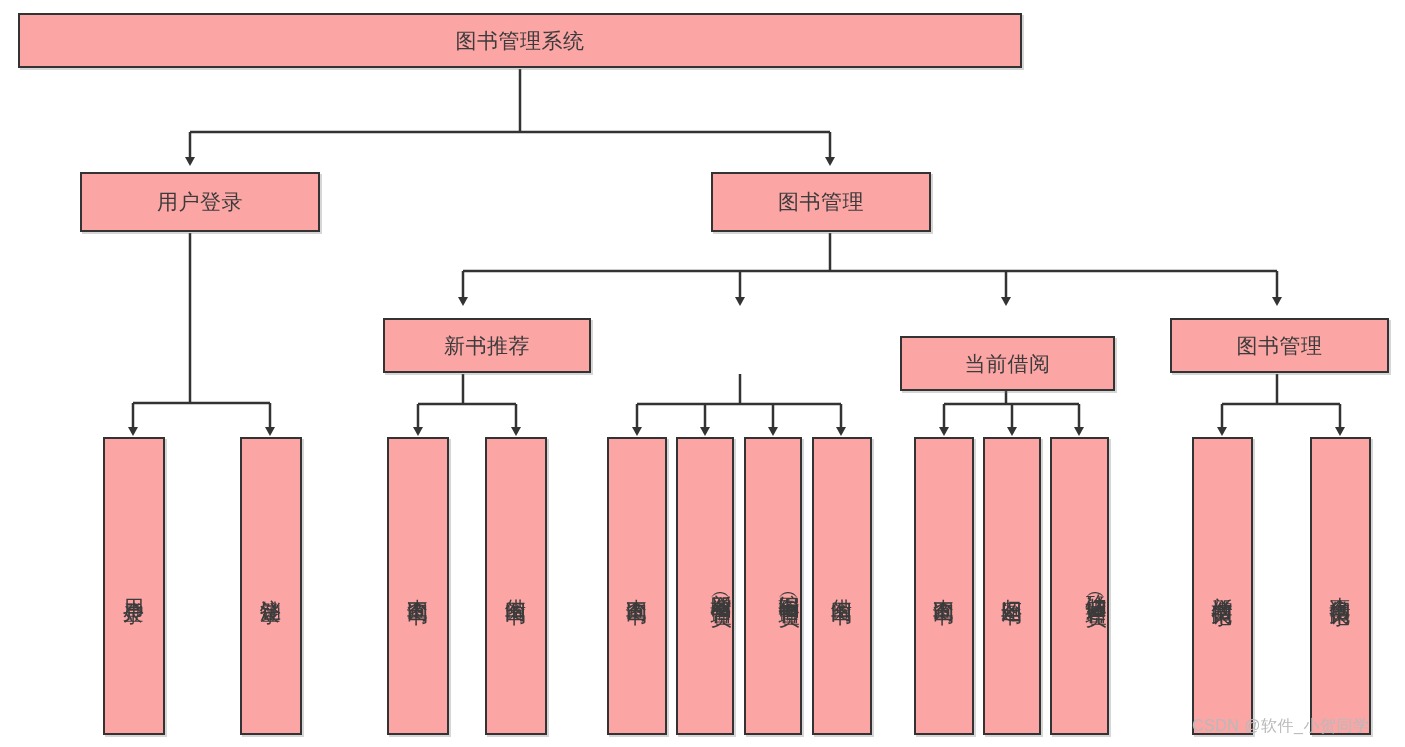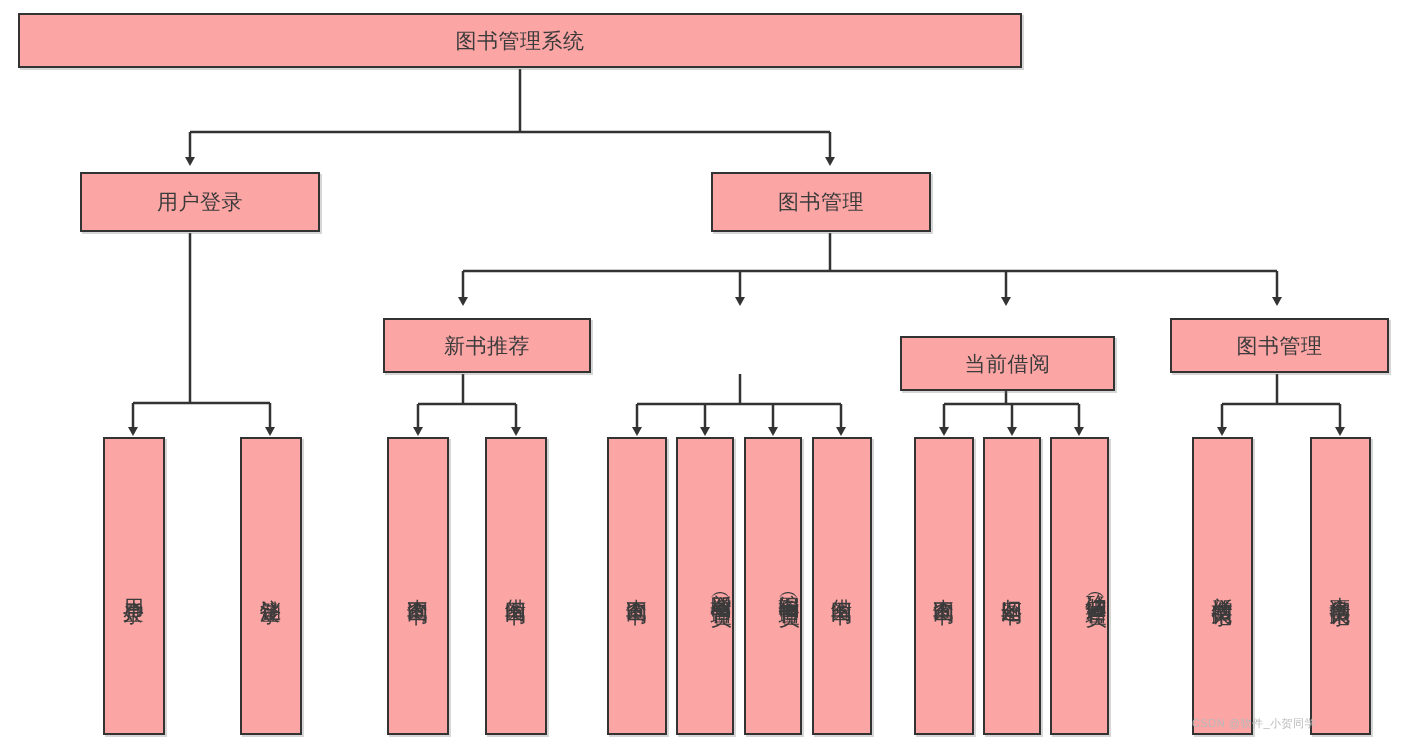--- a/index.html
+++ b/index.html
@@ -56,21 +56,21 @@
   .node .lbl {
     display: block;
   }
   .node.v .lbl {
     writing-mode: vertical-rl;
     text-orientation: upright;
   }
   #watermark {
     position: absolute;
     color: #b9b9b9;
-    font-size: 11px;
+    font-size: 16px;
     white-space: nowrap;
     letter-spacing: 0.5px;
   }
 </style>
 </head>
 <body>
 
 <div id="canvas">
 
   <svg id="edges" viewBox="0 0 1405 747" xmlns="http://www.w3.org/2000/svg">

